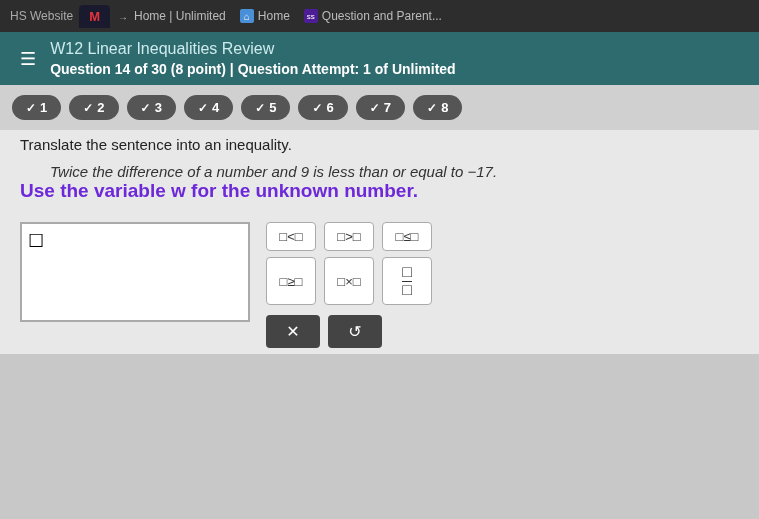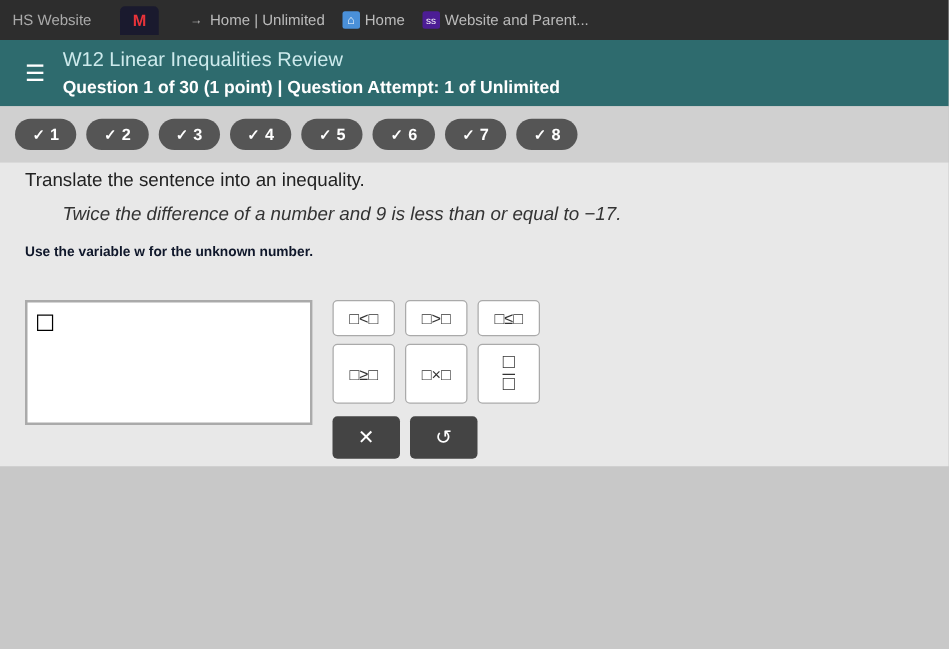--- a/index.html
+++ b/index.html
@@ -17,21 +17,21 @@
       background: #2d2d2d;
       height: 32px;
       display: flex;
       align-items: center;
       padding: 0 10px;
       gap: 12px;
     }
     .browser-topbar-left {
       display: flex;
       align-items: center;
-      gap: 23px;
+      gap: 6px;
       flex: 1;
     }
     .hs-website-link {
       color: #aaa;
       font-size: 12px;
       white-space: nowrap;
     }
     .tab-item {
       display: flex;
       align-items: center;
@@ -131,27 +131,26 @@
     }
     .instruction-text {
       font-size: 15px;
       color: #222;
       margin-bottom: 10px;
     }
     .problem-text {
       font-size: 15px;
       color: #333;
       font-style: italic;
-      margin-bottom: 16px;
       padding-left: 30px;
     }
     .variable-note {
-      font-size: 11px;
-      color: #0f172a;
-      margin-bottom: 32px;
+      font-size: 19px;
+      color: #6d28d9;
+      margin-bottom: 20px;
     }
     .variable-note span {
       font-weight: bold;
     }
 
     
     .input-area {
       display: flex;
       gap: 16px;
       align-items: flex-start;
@@ -231,32 +230,32 @@
       <div class="nav-link">
         <span class="nav-icon">→</span>
         <span>Home | Unlimited</span>
       </div>
       <div class="nav-link">
         <span class="nav-icon home-icon">⌂</span>
         <span>Home</span>
       </div>
       <div class="nav-link">
         <span class="nav-icon student-icon">ss</span>
-        <span>Website and Parent...</span>
+        <span>Question and Parent...</span>
       </div>
     </div>
   </div>
 </div>
 
 <div class="page-header">
   <div style="display:flex;align-items:center;gap:8px;">
     <span class="hamburger">☰</span>
     <div>
       <div class="lesson-title">W12 Linear Inequalities Review</div>
-      <div class="question-info">Question 1 of 30 (1 point)  |  Question Attempt: 1 of Unlimited</div>
+      <div class="question-info">Question 14 of 30 (8 point)  |  Question Attempt: 1 of Unlimited</div>
     </div>
   </div>
 </div>
 
 <div class="tabs-row">
   <div class="q-tab">
     <span class="check-icon">✓</span>
     <span>1</span>
   </div>
   <div class="q-tab">

